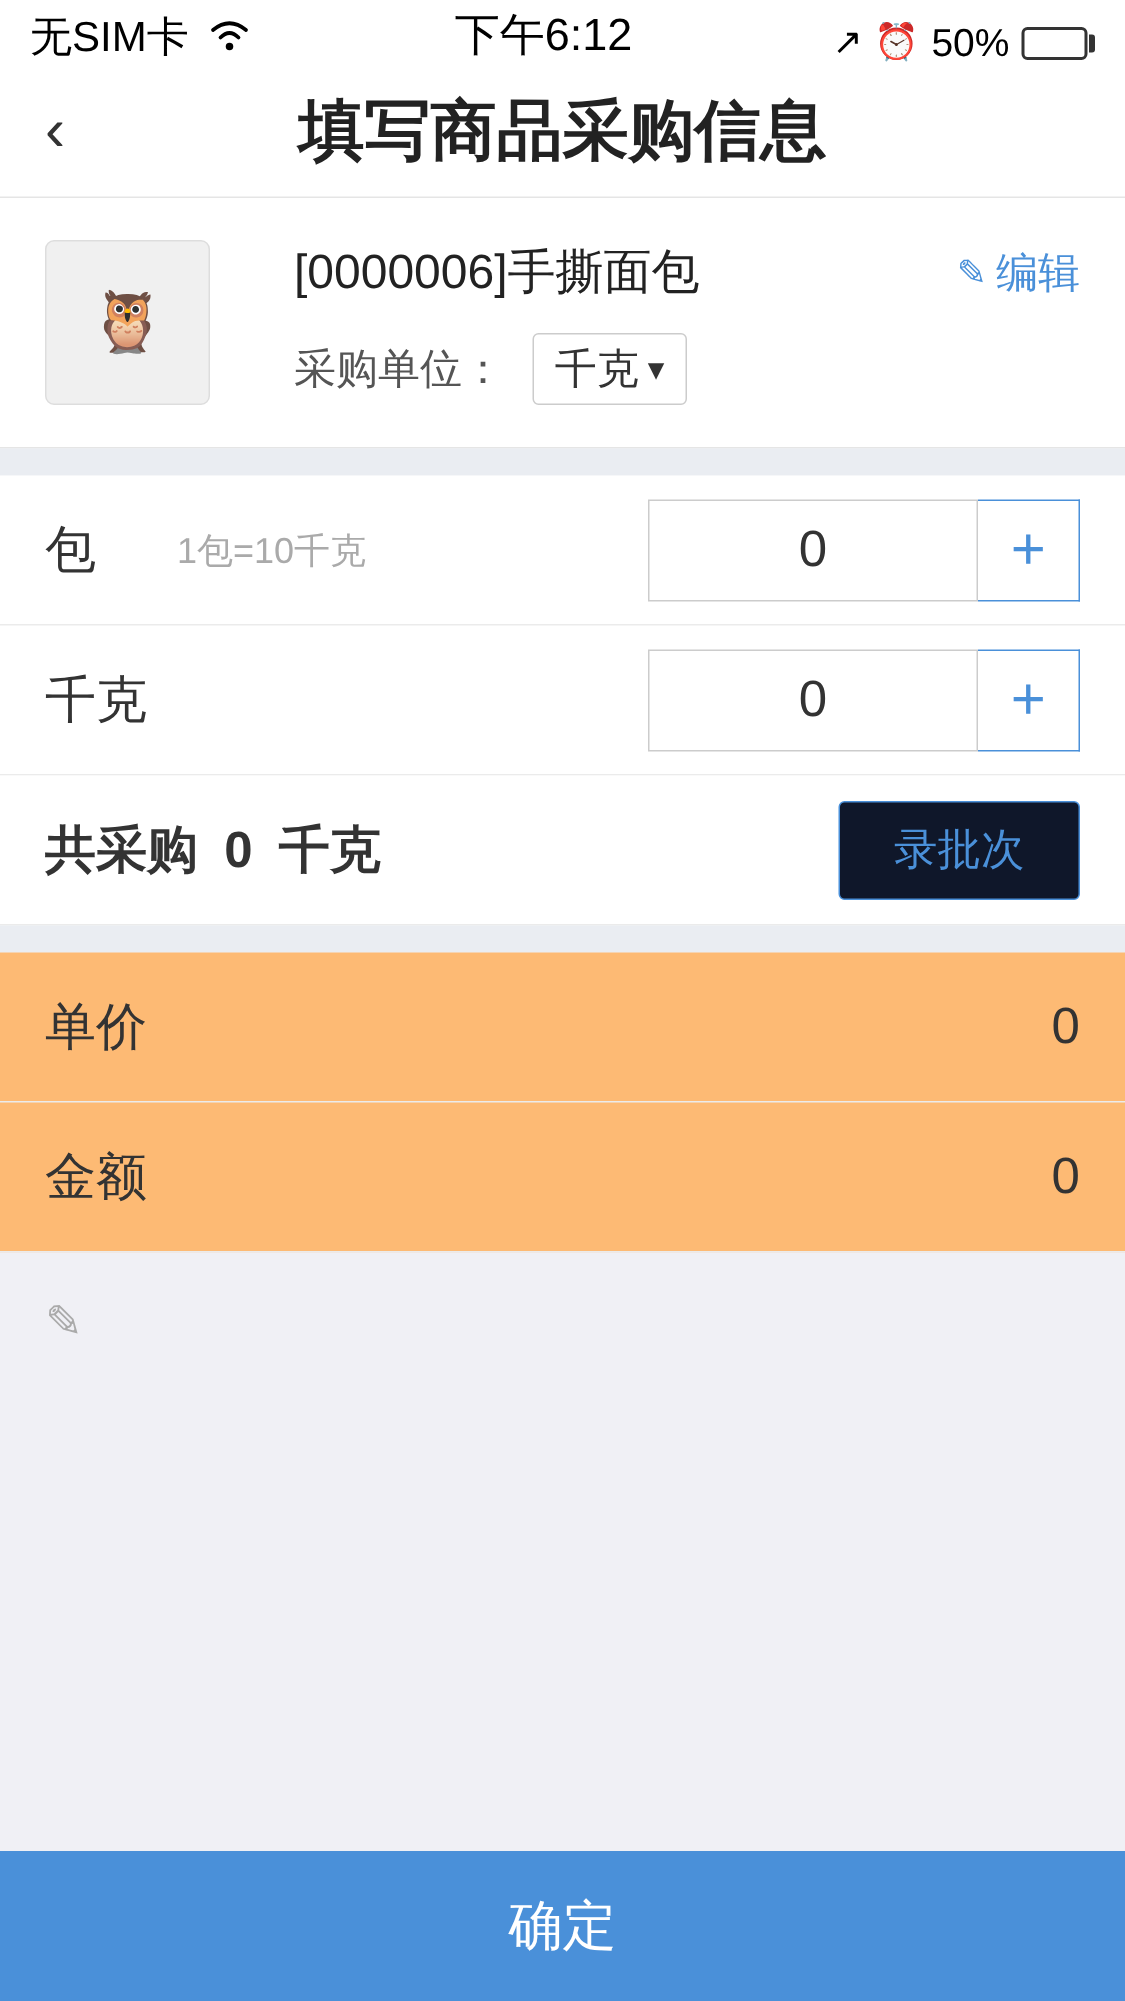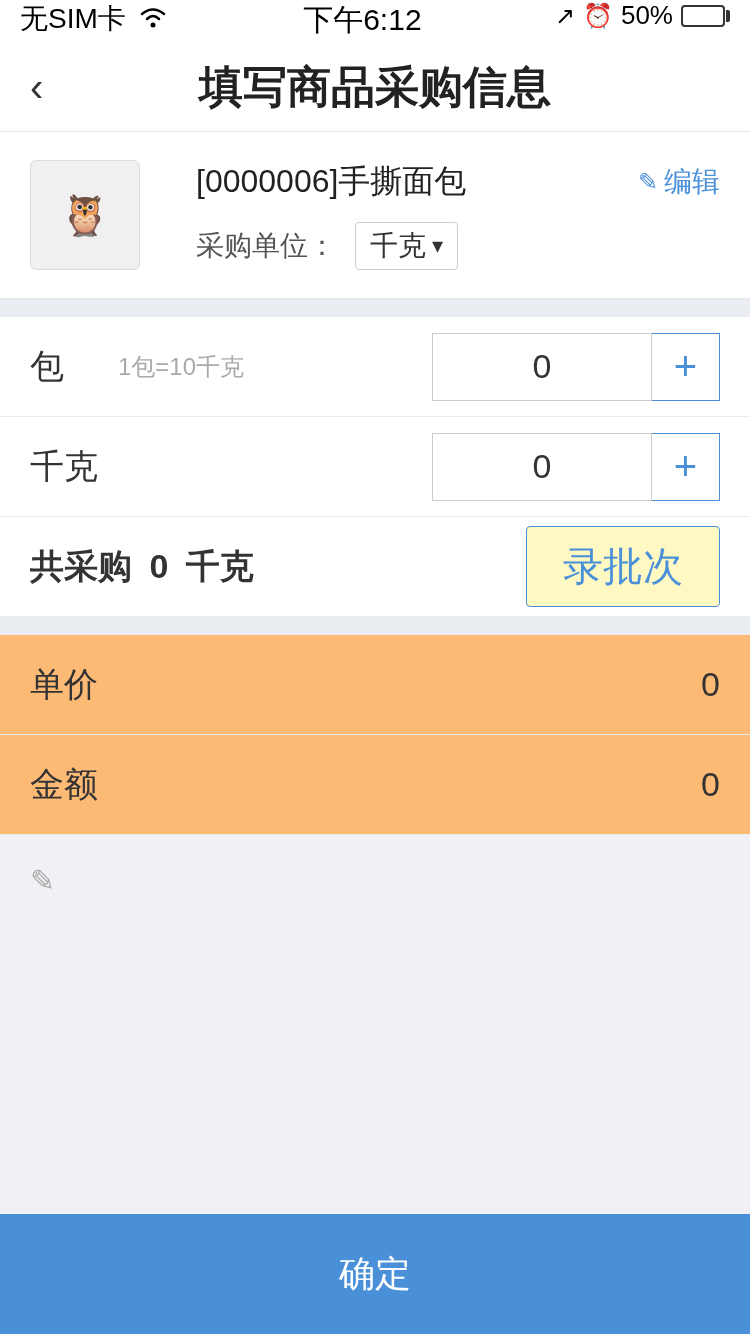--- a/index.html
+++ b/index.html
@@ -12,21 +12,21 @@
       font-size: 32px;
       color: #333;
     }
 
     
     .status-bar {
       width: 100%;
       height: 44px;
       background: #fff;
       display: flex;
-      align-items: flex-start;
+      align-items: flex-end;
       justify-content: space-between;
       padding: 0 20px;
       font-size: 28px;
       color: #000;
     }
     .status-left { display: flex; align-items: center; gap: 10px; }
     .status-center { font-size: 30px; font-weight: 500; }
     .status-right { display: flex; align-items: center; gap: 8px; font-size: 26px; }
     .battery-icon {
       display: inline-flex;
@@ -234,23 +234,23 @@
       border-bottom: 1px solid #ebebeb;
     }
     .summary-text {
       font-size: 34px;
       color: #333;
       font-weight: bold;
     }
     .batch-btn {
       border: 1px solid #4a90d9;
       color: #4a90d9;
-      background: #fef9c3;
+      background: #0f172a;
       padding: 12px 36px;
-      font-size: 40px;
+      font-size: 29px;
       border-radius: 4px;
       cursor: pointer;
     }
 
     
     .info-section {
       background: #fdba74;
       margin-top: 0;
     }
     .info-row {
@@ -283,21 +283,21 @@
       font-size: 32px;
       color: #aaa;
     }
 
     
     .confirm-btn-wrap {
       position: fixed;
       bottom: 0;
       left: 0;
       width: 750px;
-      height: 120px;
+      height: 100px;
       background: #4a90d9;
       display: flex;
       align-items: center;
       justify-content: center;
       cursor: pointer;
     }
     .confirm-btn-text {
       font-size: 36px;
       color: #fff;
       font-weight: 500;

